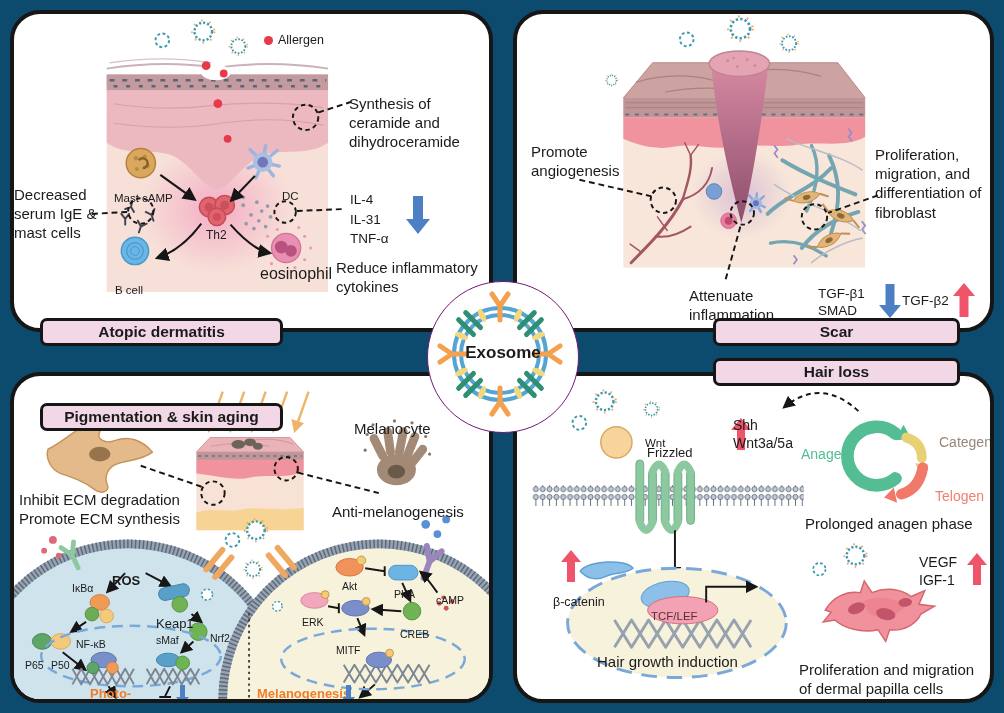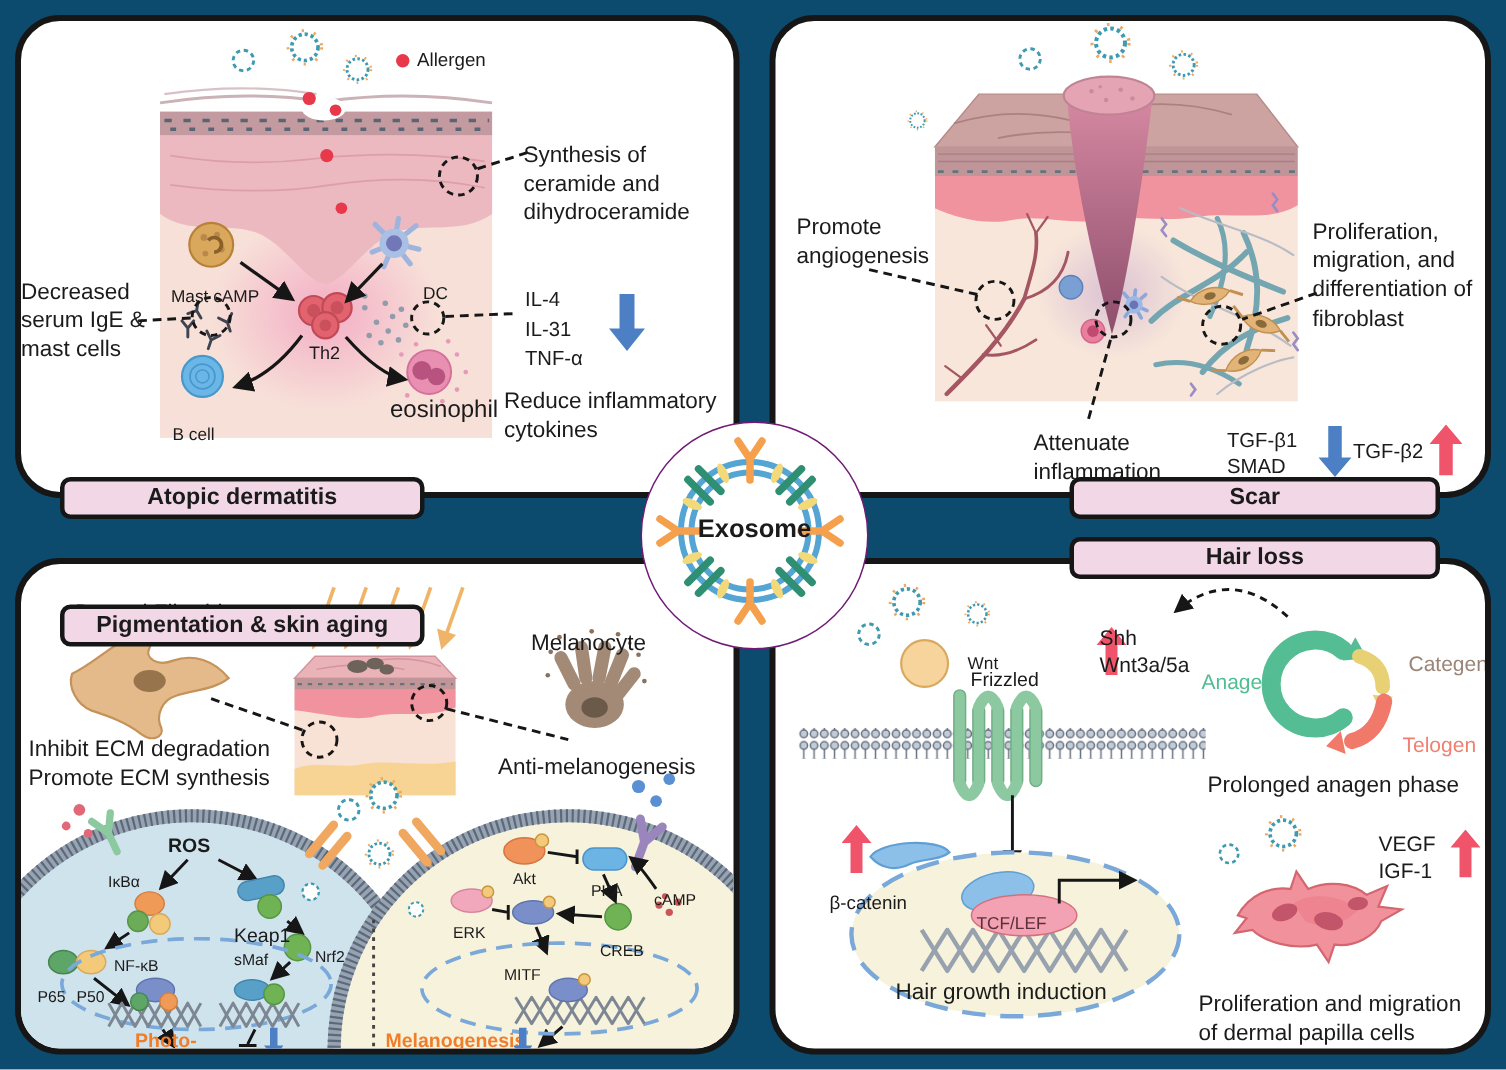--- a/index.html
+++ b/index.html
@@ -482,21 +482,21 @@
     <line x1="239" y1="243" x2="239" y2="331" stroke="#444" stroke-width="2" stroke-dasharray="2.5 3.5"></line>
   </svg>
   <div class="t" style="left:36px;top:23px;width:130px;font-size:15px;">Dermal Fibroblast</div>
   <div class="t" style="left:238px;top:27px;width:40px;font-size:18px;font-weight:bold;">UV</div>
   <div class="t" style="left:340px;top:21px;width:110px;font-size:15px;margin-top:22px;">Melanocyte</div>
   <div class="t" style="left:5px;top:114px;width:192px;font-size:15px;">
     <div>Inhibit ECM degradation</div>
     <div>Promote ECM synthesis</div>
   </div>
   <div class="t" style="left:318px;top:126px;width:150px;font-size:15px;">Anti-melanogenesis</div>
-  <div class="t" style="left:98px;top:180px;width:40px;font-size:13px;font-weight:bold;">ROS</div>
+  <div class="t" style="left:98px;top:197px;width:40px;font-size:13px;font-weight:bold;">ROS</div>
   <div class="t" style="left:58px;top:206px;width:44px;font-size:10.5px;">IκBα</div>
   <div class="t" style="left:142px;top:197px;width:44px;font-size:13px;margin-top:43px;">Keap1</div>
   <div class="t" style="left:196px;top:256px;width:38px;font-size:10.5px;">Nrf2</div>
   <div class="t" style="left:11px;top:283px;width:32px;font-size:10.5px;">P65</div>
   <div class="t" style="left:37px;top:283px;width:32px;font-size:10.5px;">P50</div>
   <div class="t" style="left:62px;top:262px;width:48px;font-size:10.5px;">NF-κB</div>
   <div class="t" style="left:142px;top:258px;width:42px;font-size:10.5px;">sMaf</div>
   <div class="t orange" style="left:76px;top:310px;width:86px;font-size:13px;">Photo-damage</div>
   <svg class="arr" style="left:162px;top:309px;" width="13" height="20">
         <polygon points="6.5,20 0,12 4,12 4,0 9,0 9,12 13,12" fill="#4d7fc4"></polygon>

